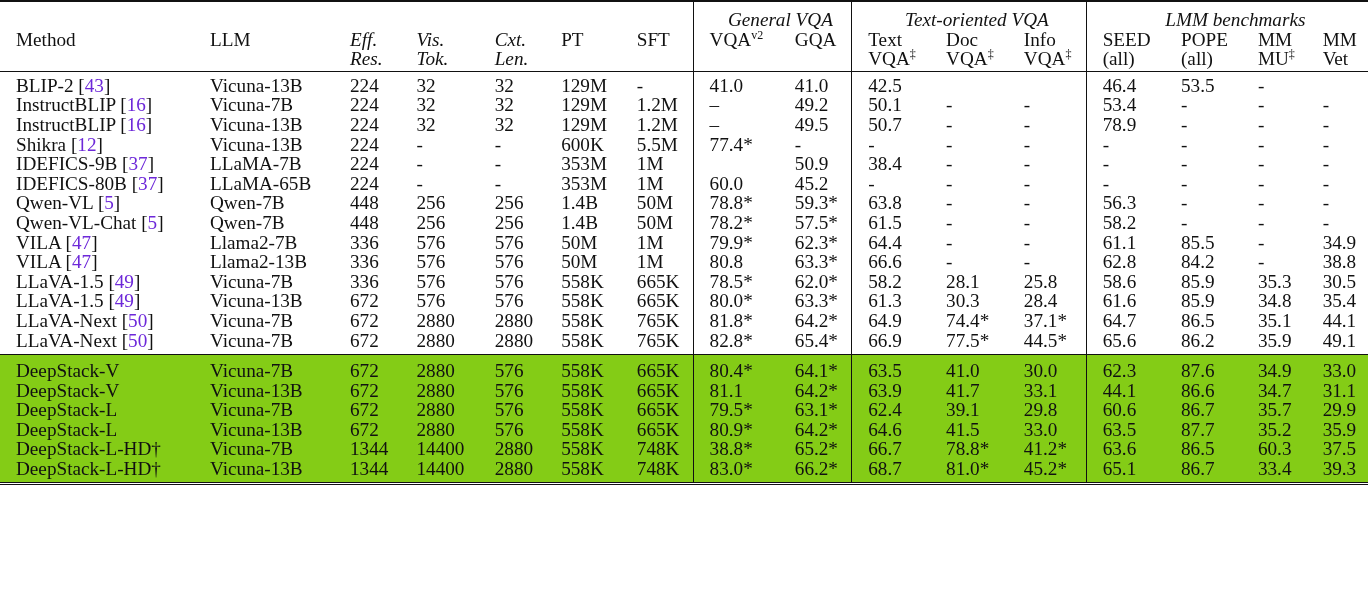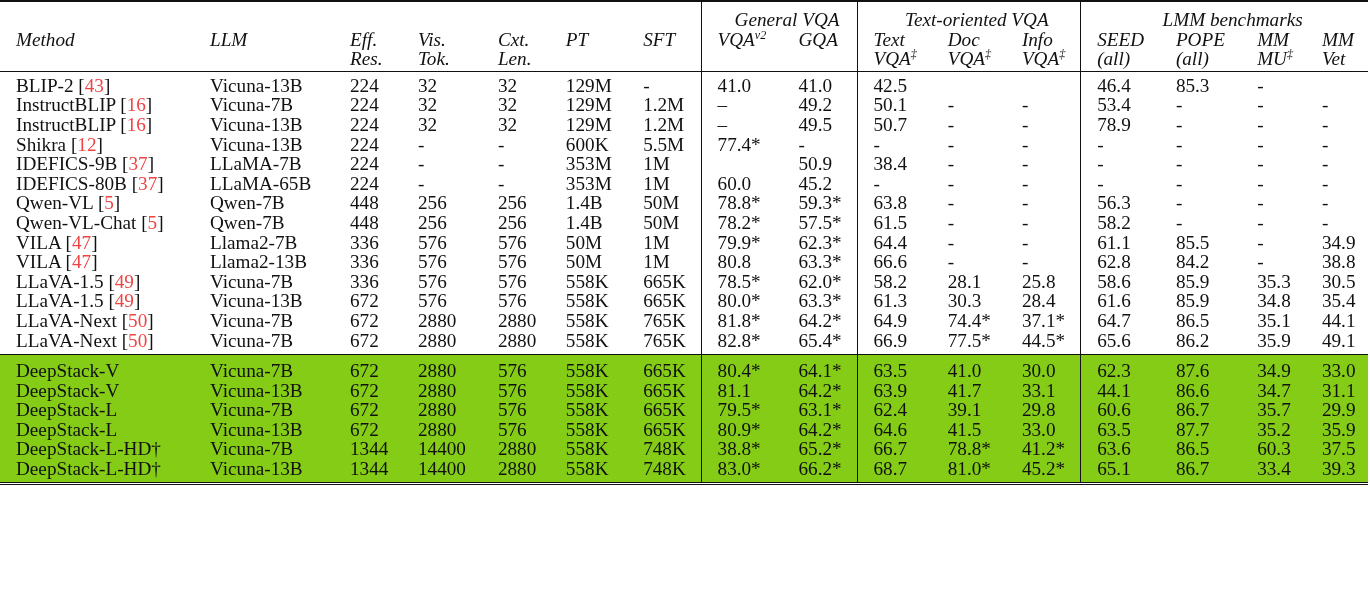--- a/index.html
+++ b/index.html
@@ -1,35 +1,35 @@
 <!DOCTYPE html>
 <html><head>
 <meta charset="utf-8">
 <style>
   html, body { margin: 0; padding: 0; background: #ffffff; }
   body { width: 1370px; height: 589px; overflow: hidden; font-family: "Liberation Serif", "DejaVu Serif", serif; color: #111; }
   .wrap { position: relative; width: 1196px; height: 589px; }
   table { position: absolute; left: 0; top: 0; width: 1368px; border-collapse: collapse; font-size: 19.2px; line-height: 19.6px; }
   td, th { padding: 0 0 0 16px; white-space: nowrap; text-align: left; font-weight: normal; vertical-align: top; }
-  th { padding-top: 0; font-style: italic; }
+  th { padding-top: 0; }
   .rule-top { border-top: 2.4px solid #111; }
   thead tr.grp th { padding-top: 8px; height: 19px; }
   thead tr.sub th { height: 39px; padding-bottom: 2px; }
   thead tr.sub { border-bottom: 1.2px solid #111; }
   .it { font-style: italic; }
   .center { text-align: center; }
   .vl { border-left: 1.2px solid #111; }
   tbody.base tr:first-child td { padding-top: 4px; }
   tbody.base tr:last-child td { padding-bottom: 4px; }
   tbody.base { border-bottom: 1.2px solid #111; }
   tbody.ours { background: #84cc16; }
   tbody.ours tr:first-child td { padding-top: 6px; }
   tbody.ours tr:last-child td { padding-bottom: 3px; }
   tbody.ours { border-bottom: 3.4px double #111; }
-  .cite { color: #ef4444; }
+  .cite { color: #6d28d9; }
   .bold { font-weight: normal; }
   sup { font-size: 12px; line-height: 0; vertical-align: 7px; }
   td.c0 { width: 178px; }
   td.c1 { width: 124px; }
 </style>
 </head>
 <body>
 
 <div class="wrap">
   <table>
@@ -73,21 +73,21 @@
           <td>32</td>
           <td>32</td>
           <td>129M</td>
           <td>-</td>
           <td class="vl">41.0</td>
           <td>41.0</td>
           <td class="vl">42.5</td>
           <td></td>
           <td></td>
           <td class="vl">46.4</td>
-          <td>85.3</td>
+          <td>53.5</td>
           <td>-</td>
           <td></td>
         </tr>
         <tr>
           <td class="c0"><span>InstructBLIP</span> <span>[</span><a class="cite">16</a><span>]</span></td>
           <td class="c1">Vicuna-7B</td>
           <td>224</td>
           <td>32</td>
           <td>32</td>
           <td>129M</td>

